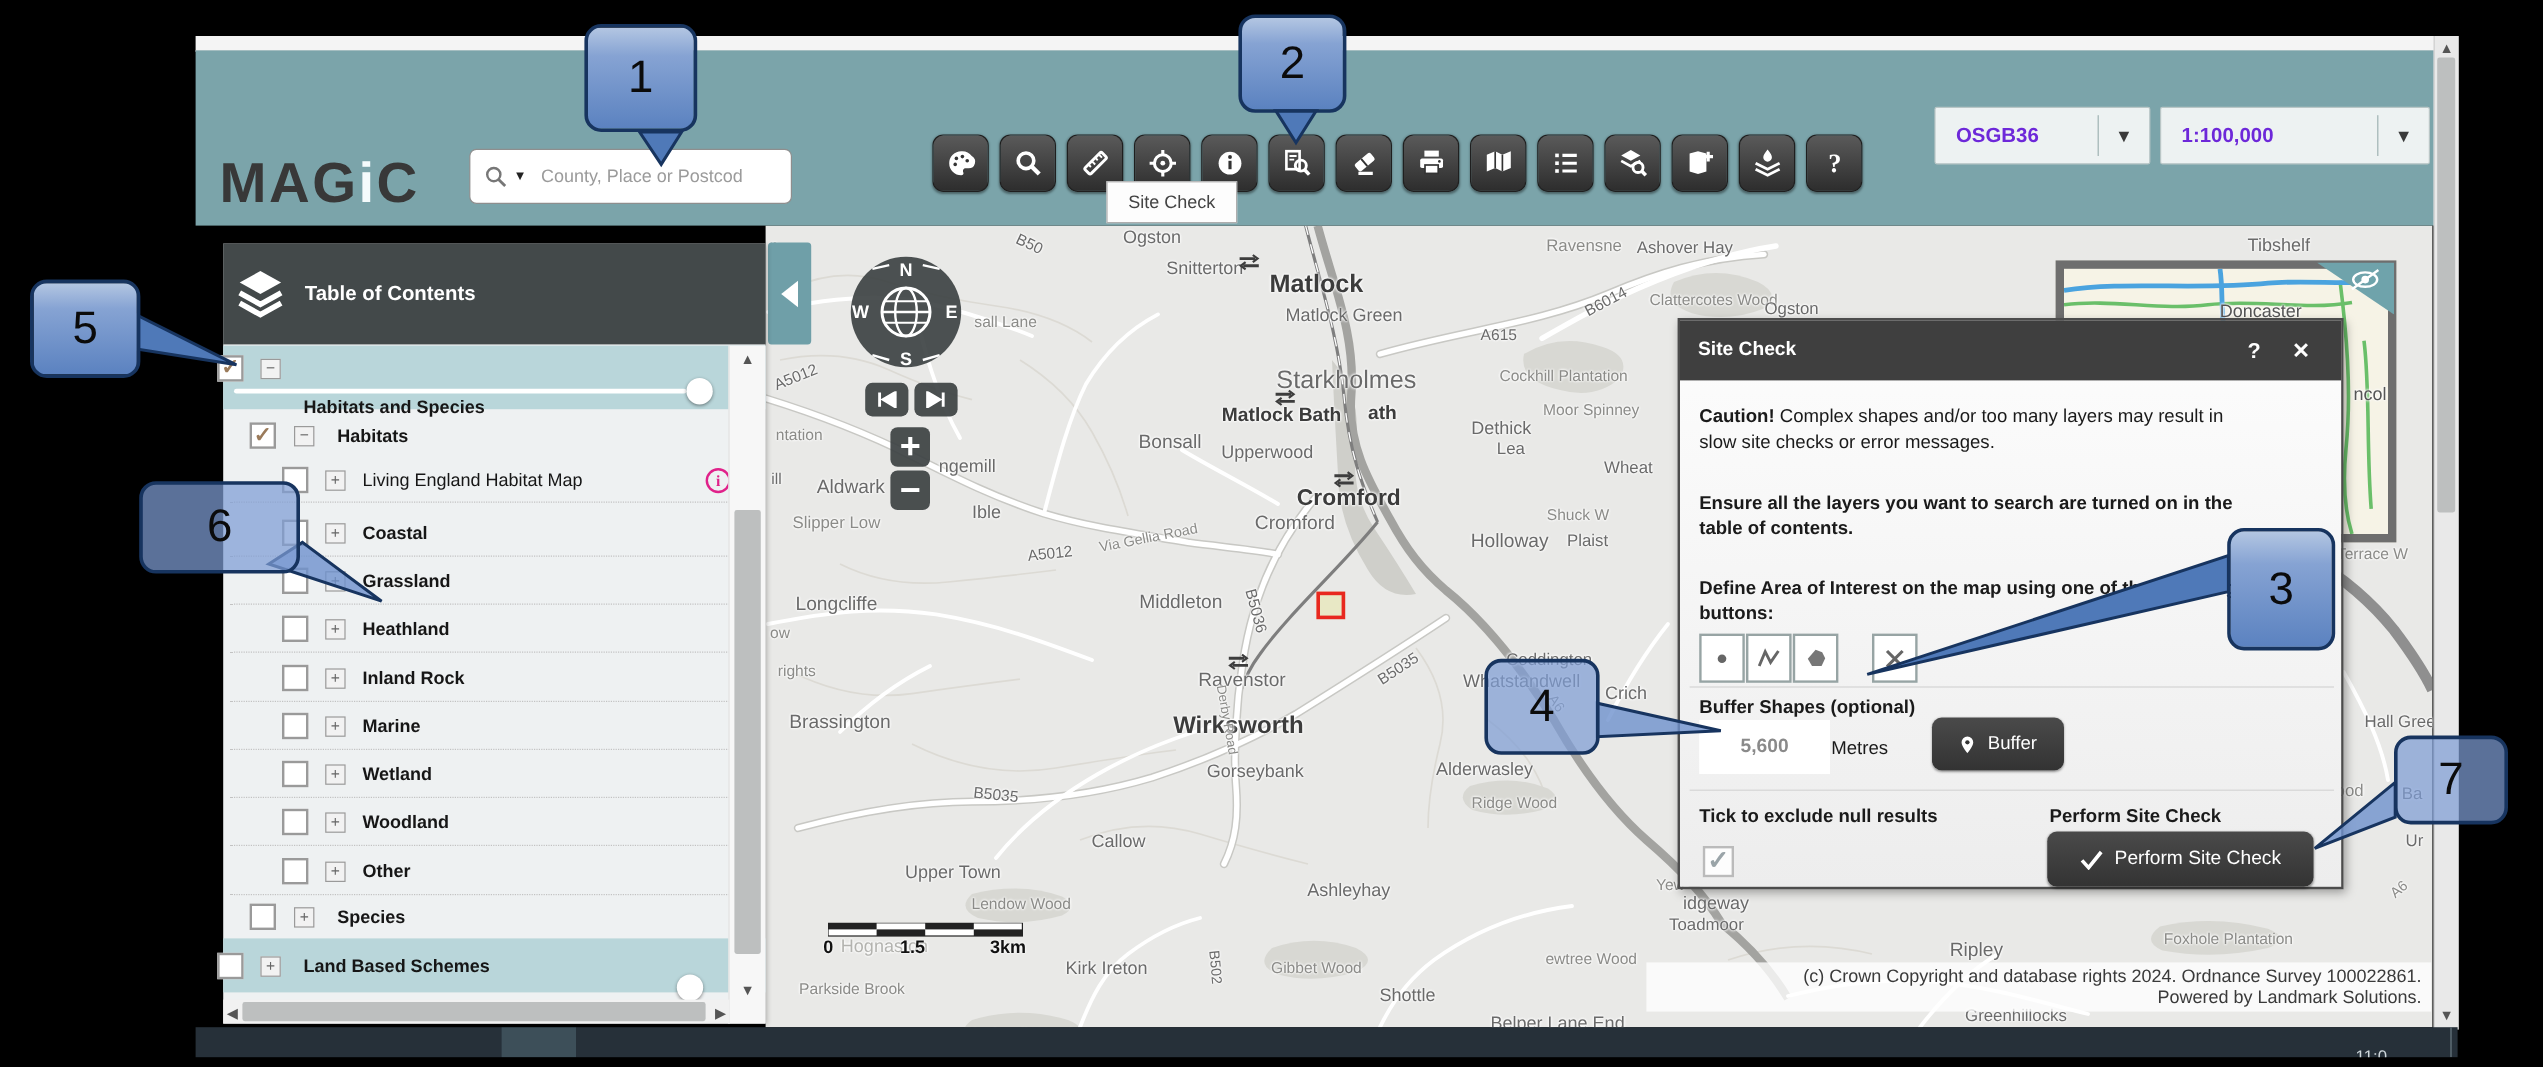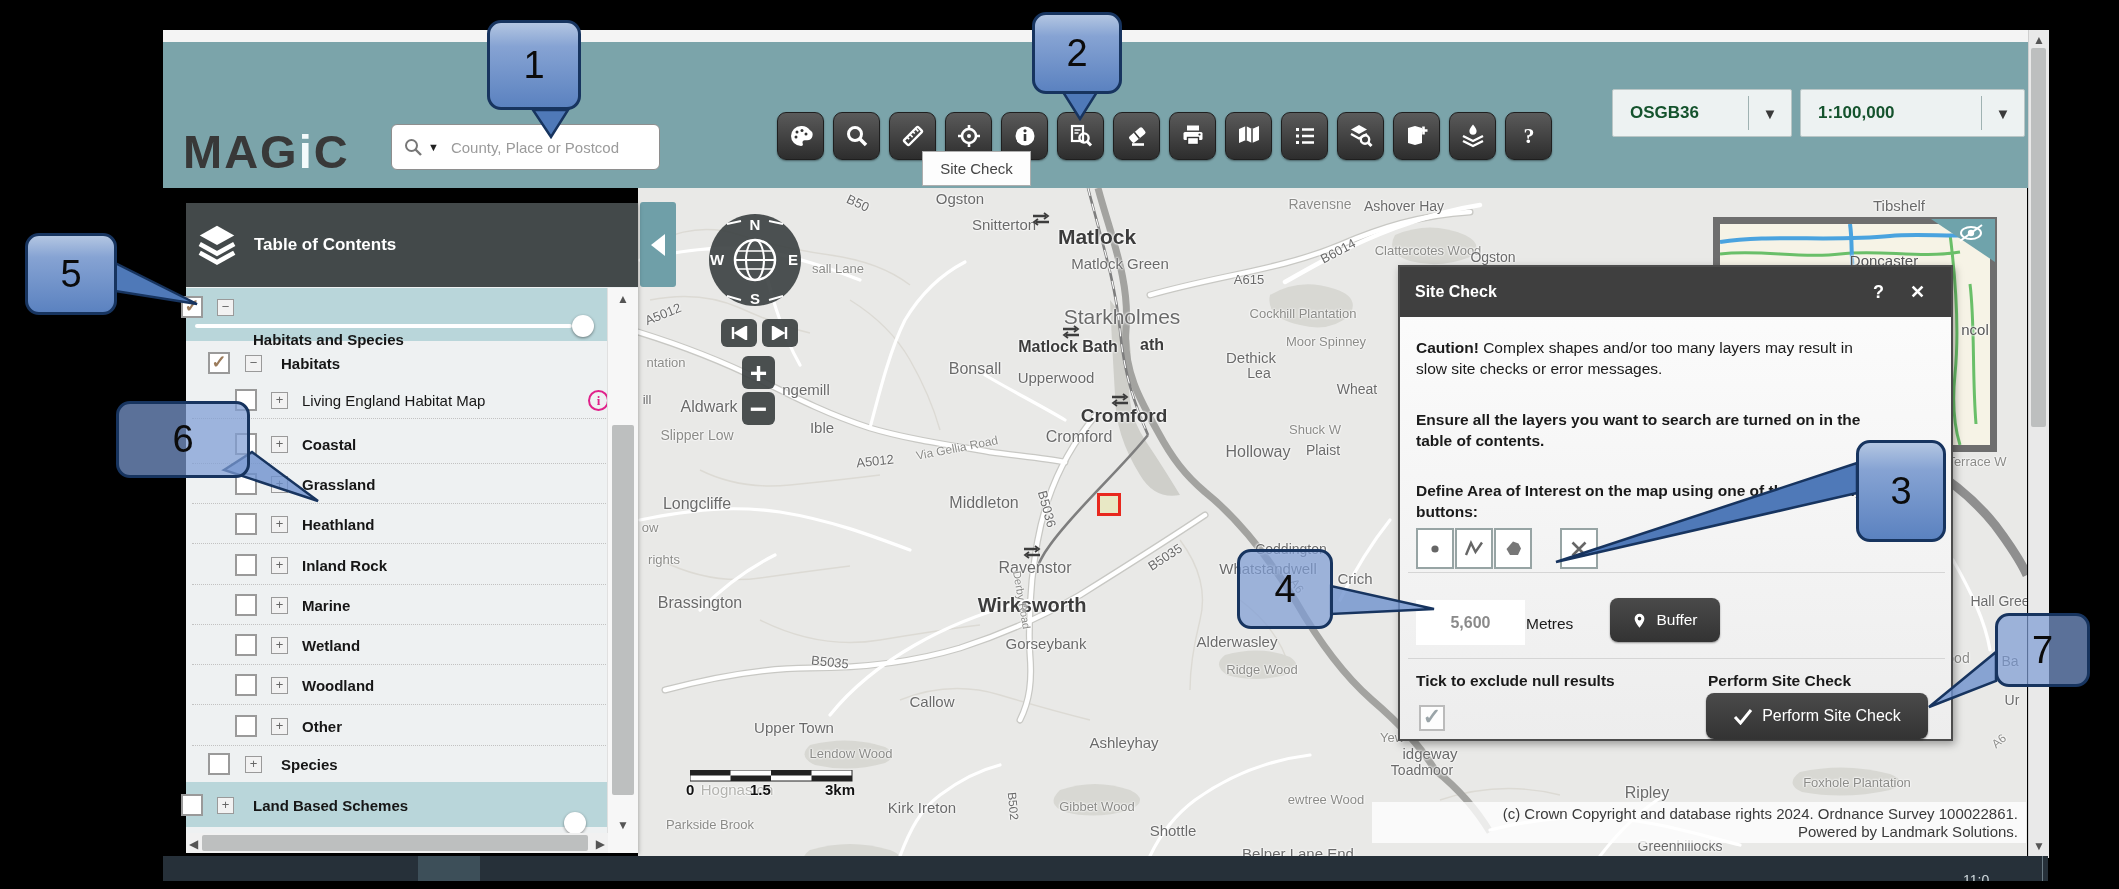--- a/index.html
+++ b/index.html
@@ -15,21 +15,21 @@
   .sicon{margin:0 6px 0 12px;}
   .sarrow{font-size:11px;color:#222;margin-right:10px;}
   #toolbar{position:absolute;left:614px;top:70px;height:46px;display:flex;gap:9px;}
   .tbtn{width:45px;height:46px;border-radius:9px;background:linear-gradient(#5a5a5a,#2d2d2d);border:1px solid #1f1f1f;
         display:flex;align-items:center;justify-content:center;box-shadow:0 1px 2px rgba(0,0,0,.4);cursor:pointer;}
   .tbtn svg{width:26px;height:26px;}
   #tool-notch{position:absolute;left:944px;top:114px;width:26px;height:26px;background:#4a4a4a;z-index:5;border-radius:0 0 4px 4px;}
   #tooltip{position:absolute;left:922px;top:151px;width:107px;height:33px;background:#fdfdfd;border:1px solid #aeaeae;
            display:flex;align-items:center;justify-content:center;font-size:15px;color:#444;z-index:7;}
   .hdrop{position:absolute;top:47px;height:46px;background:#edf2f2;border:1px solid #b9c6c6;border-radius:2px;display:flex;align-items:center;}
-  .hdrop .val{font-size:17px;font-weight:bold;color:#14532d;padding-left:17px;flex:1;}
+  .hdrop .val{font-size:17px;font-weight:bold;color:#6d28d9;padding-left:17px;flex:1;}
   .hdrop .sep{width:1px;height:34px;background:#9fb2b2;}
   .hdrop .arr{width:42px;text-align:center;color:#3a3a3a;font-size:15px;}
   
   #map{position:absolute;left:638px;top:188px;width:1389px;height:668px;background:#e9e9e7;overflow:hidden;z-index:1;}
   .mlabel{position:absolute;color:#6a6a6a;white-space:nowrap;transform:translate(-50%,-50%);
           text-shadow:0 0 2px #fff,0 0 2px #fff,0 0 3px #fff;}
   .mlabel.d{color:#3c3c3c;}
   .mlabel.g{color:#8b8b88;}
   .mlabel.f{color:#b3b3af;}
   .rail{position:absolute;transform:translate(-50%,-50%);}
@@ -606,20 +606,21 @@
             <path d="M10 2.5 l5.5 2 2.5 5 -3 6.5 h-8 l-3.5 -6z" fill="#777"></path>
           </svg>
         </div>
         <div class="shapebtn" style="left: 160px; top: 261px;">
           <svg width="20" height="20" viewBox="0 0 20 20">
             <path d="M3.5 3.5 L16.5 16.5 M16.5 3.5 L3.5 16.5" stroke="#666" stroke-width="2.6"></path>
           </svg>
         </div>
       </div>
     <div class="dlgline" style="top:305px;"></div>
+    <div class="dtext" style="top:312px;font-weight:bold;">Buffer Shapes (optional)</div>
     <input id="bufinput" value="5,600" style="">
     <div class="dtext" style="left:126px;top:346px;width:70px;">Metres</div>
     <div class="dkbtn" style="left:210px;top:331px;width:110px;height:44px;font-size:15.5px;">
       <svg width="15" height="19" viewBox="0 0 20 20">
         <path d="M10 1a6.5 6.5 0 00-6.5 6.5C3.5 12 10 19.5 10 19.5s6.5-7.5 6.5-12A6.5 6.5 0 0010 1z" fill="#fff"></path>
         <circle cx="10" cy="7.5" r="2.4" fill="#333"></circle>
       </svg>
       <span>Buffer</span>
     </div>
     <div class="dlgline" style="top:391px;"></div>

